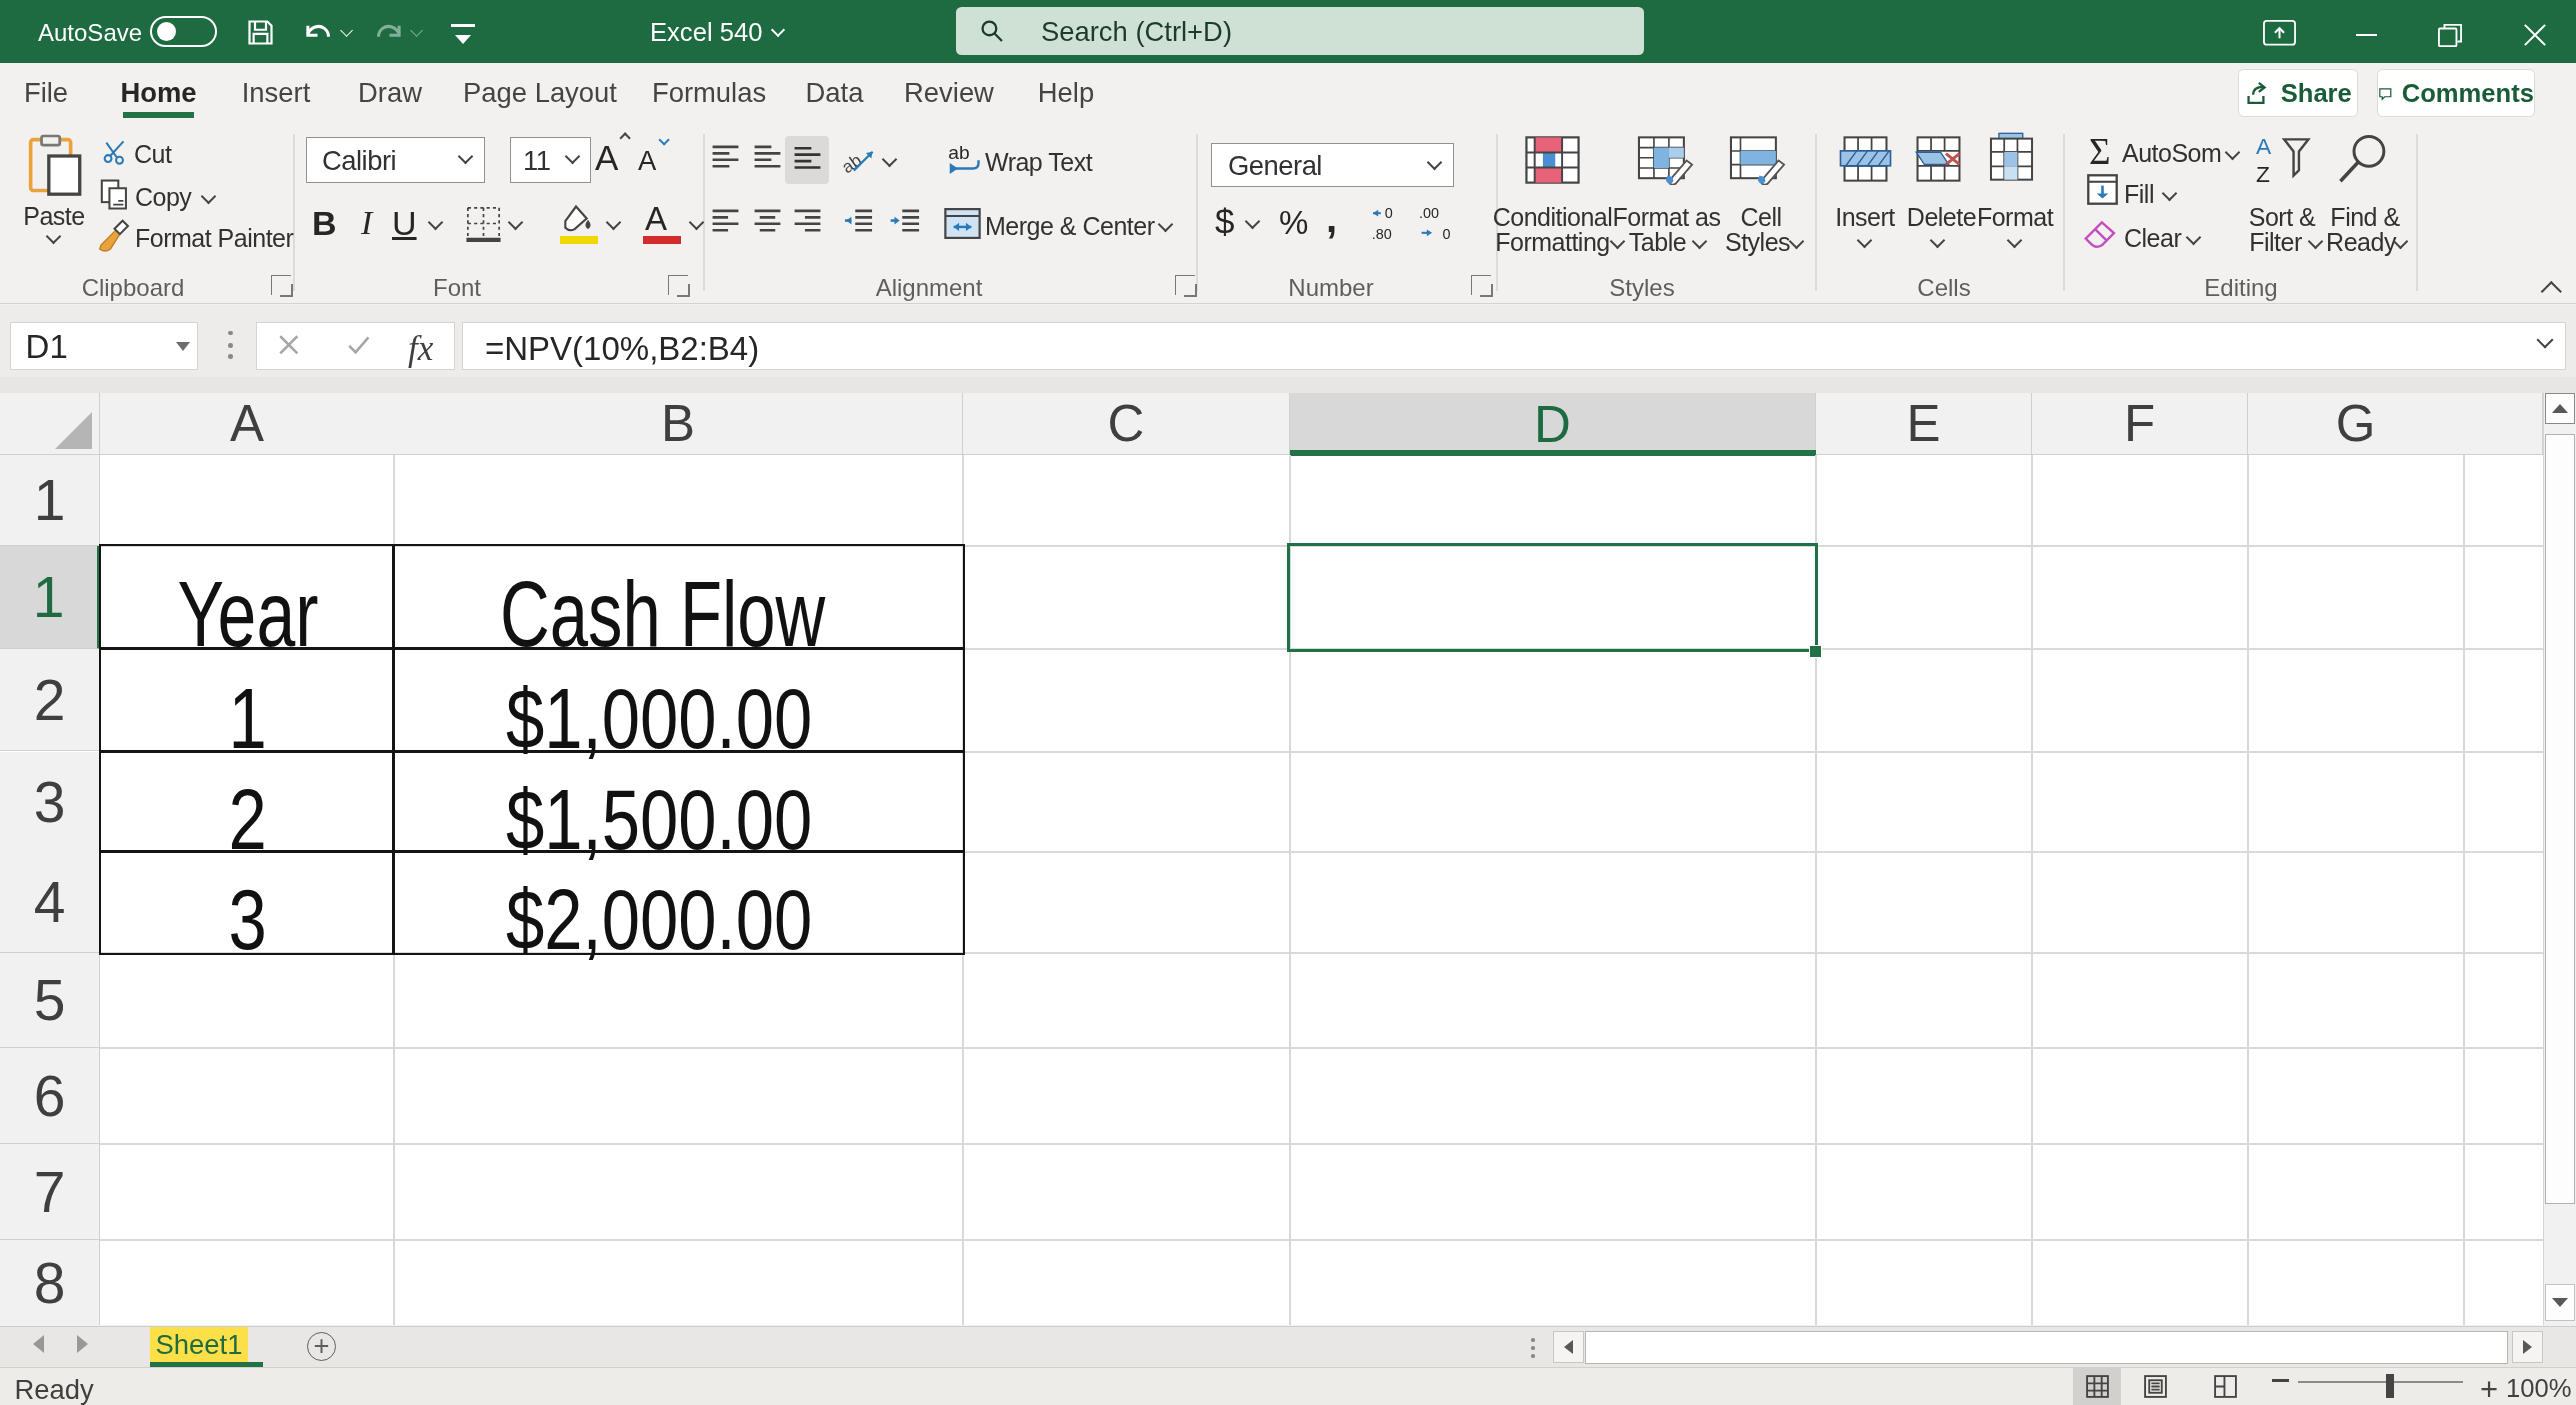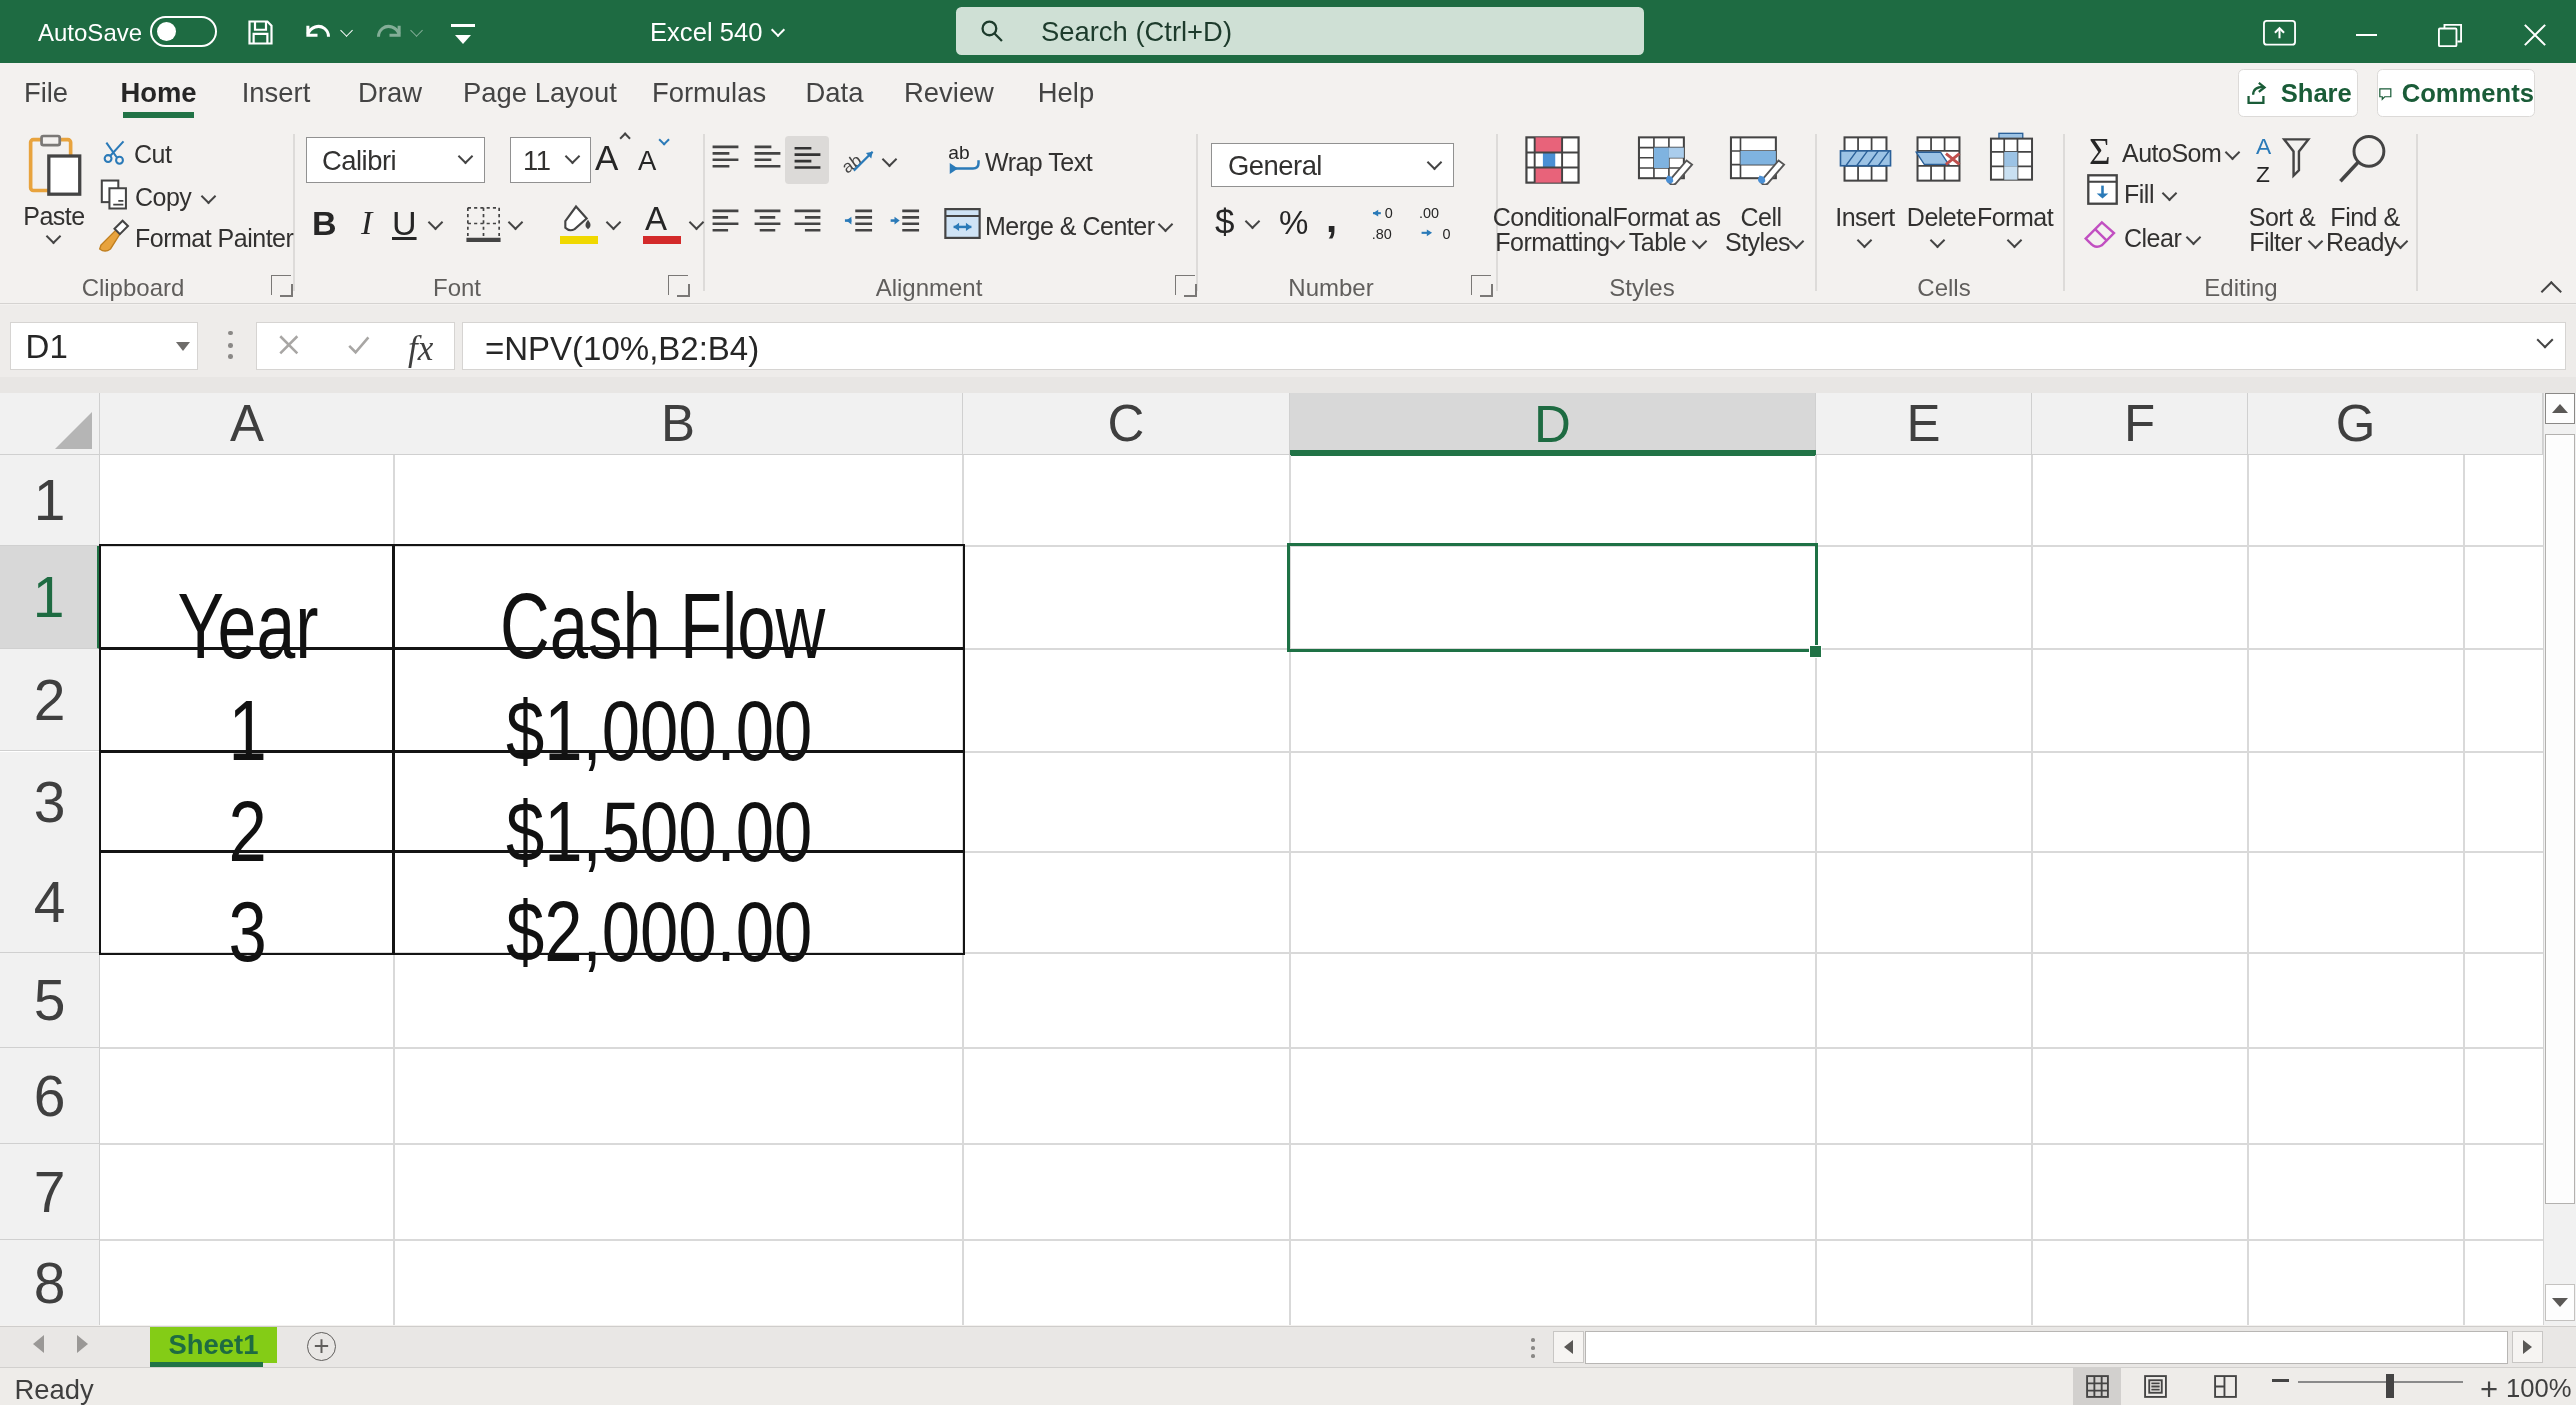--- a/index.html
+++ b/index.html
@@ -32,21 +32,21 @@
 
   
   #spacer { position:absolute; left:0; top:377px; width:2576px; height:16.5px; background:#e8e6e4; }
 
   
   #grid { position:absolute; left:0; top:393px; width:2576px; height:932px; background:#fff; }
   .colhead { position:absolute; top:0; height:62px; background:#f1f1f1; border-right:1.8px solid #d0d0d0; border-bottom:1.8px solid #d0d0d0; display:flex; align-items:center; justify-content:center; font-size:51px; color:#3f3f3f; }
   .rowhead { position:absolute; left:0; width:100px; background:#f1f1f1; border-right:1.8px solid #d0d0d0; border-bottom:1.8px solid #d0d0d0; display:flex; align-items:center; justify-content:center; font-size:57px; color:#3f3f3f; }
   .gvline { position:absolute; width:1.8px; background:#d9d9d9; }
   .ghline { position:absolute; height:1.8px; background:#d9d9d9; }
-  .celltext { position:absolute; display:flex; align-items:flex-end; justify-content:center; font-size:91px; color:#111;margin-top:12px; }
+  .celltext { position:absolute; display:flex; align-items:flex-end; justify-content:center; font-size:91px; color:#111; }
   .celltext > span { transform:scaleX(0.73); transform-origin:center bottom; white-space:nowrap; }
 
   
   #tabbar { position:absolute; left:0; top:1326px; width:2576px; height:41px; background:#e9e7e5; border-top:1.8px solid #cfcdcb; }
   #statusbar { position:absolute; left:0; top:1367px; width:2576px; height:38px; background:#eeece9; border-top:1.8px solid #d2d0ce; font-size:27.4px; color:#3f3f3f; }
 </style>
 </head>
 <body>
 
 <div id="titlebar">
@@ -476,21 +476,21 @@
   </div>
   <div class="abs" style="left:2545px; top:41px; width:30px; height:770px; background:#fdfdfd; border:1.8px solid #b3b1af;"></div>
   <div class="abs" style="left:2545px; top:891px; width:30px; height:37px; background:#fdfdfd; border:1.8px solid #c4c2c0; display:flex; align-items:center; justify-content:center;">
     <div style="width:0; height:0; border-left:8.2px solid transparent; border-right:8.2px solid transparent; border-top:9.1px solid #5a5856;"></div>
   </div>
 </div>
 
 <div id="tabbar">
   <div class="abs" style="left:33px; top:8.2px; width:0; height:0; border-top:9.1px solid transparent; border-bottom:9.1px solid transparent; border-right:11px solid #9a9896;"></div>
   <div class="abs" style="left:77px; top:8.2px; width:0; height:0; border-top:9.1px solid transparent; border-bottom:9.1px solid transparent; border-left:11px solid #9a9896;"></div>
-  <div class="abs" style="left:150px; top:0; width:127px; height:36px; background:#84cc16; display:flex; align-items:center; justify-content:center; font-size:27.4px; font-weight:bold; color:#1e6b42;">Sheet1</div>
+  <div class="abs" style="left:150px; top:0; width:98px; height:36px; background:#fde047; display:flex; align-items:center; justify-content:center; font-size:27.4px; font-weight:normal; color:#1e6b42;">Sheet1</div>
   <div class="abs" style="left:150px; top:35px; width:113px; height:4.6px; background:#217346;"></div>
   <div class="abs" style="left:307px; top:4.6px; width:29px; height:29px; border:1.8px solid #605e5c; border-radius:50%; color:#605e5c; font-size:27.4px; line-height:25.6px; text-align:center;">+</div>
   <div class="abs" style="left:1531px; top:11px; width:3.7px; height:3.7px; border-radius:50%; background:#8a8886;"></div>
   <div class="abs" style="left:1531px; top:19px; width:3.7px; height:3.7px; border-radius:50%; background:#8a8886;"></div>
   <div class="abs" style="left:1531px; top:27.4px; width:3.7px; height:3.7px; border-radius:50%; background:#8a8886;"></div>
   <div class="abs" style="left:1553px; top:3.7px; width:31px; height:32px; background:#f6f4f2; border:0.9px solid #c8c6c4; display:flex; align-items:center; justify-content:center;">
     <div style="width:0; height:0; border-top:7.3px solid transparent; border-bottom:7.3px solid transparent; border-right:9.1px solid #5a5856;"></div>
   </div>
   <div class="abs" style="left:1585px; top:3.7px; width:923px; height:33px; background:#fff; border:1.8px solid #b8b6b4;"></div>
   <div class="abs" style="left:2512px; top:3.7px; width:31px; height:32px; background:#f6f4f2; border:0.9px solid #c8c6c4; display:flex; align-items:center; justify-content:center;">

